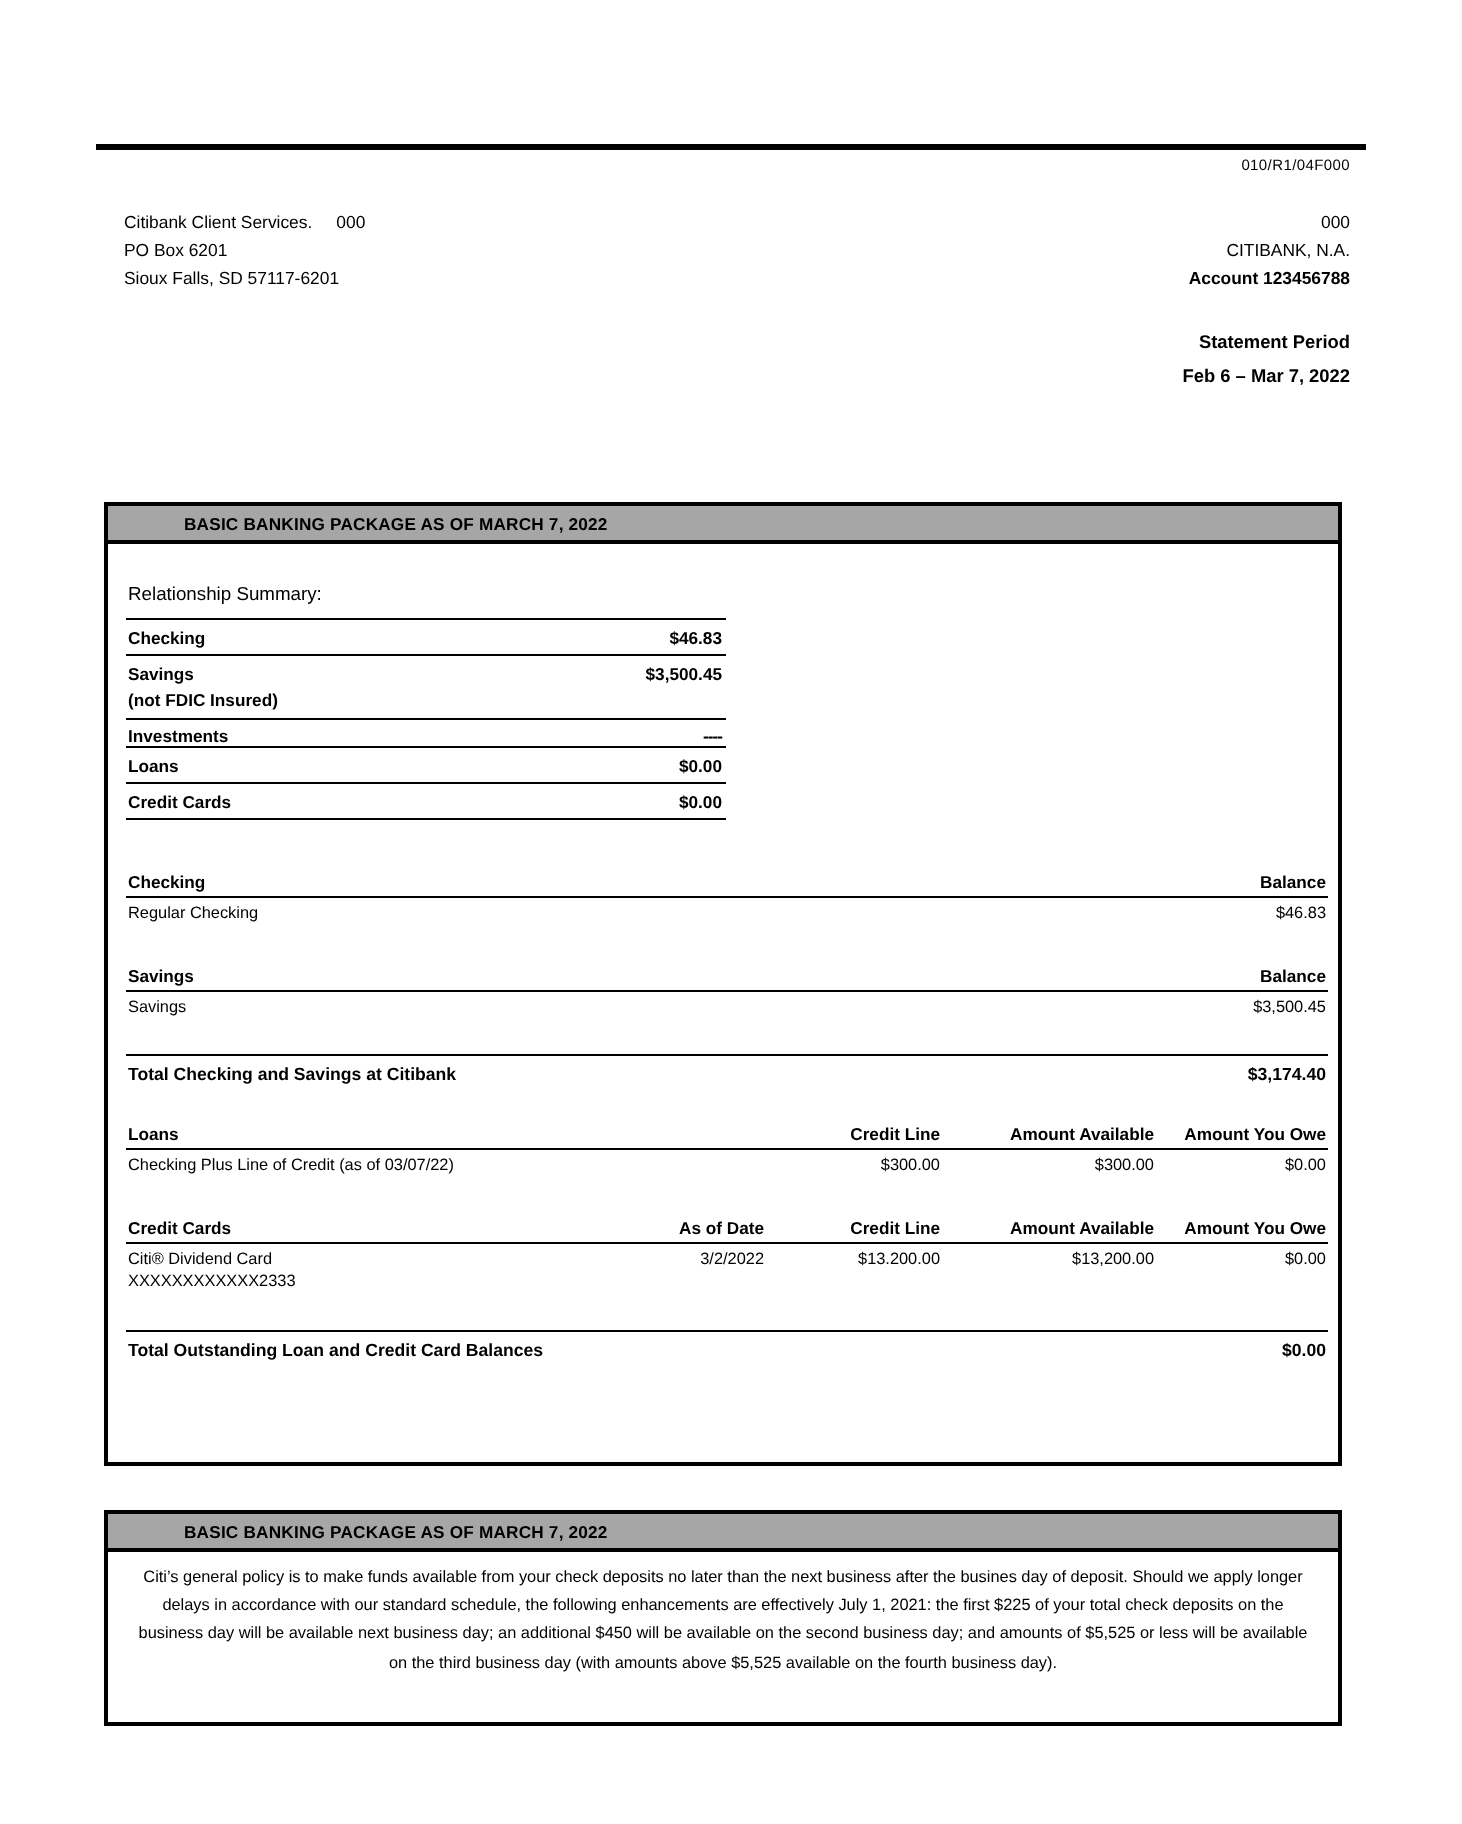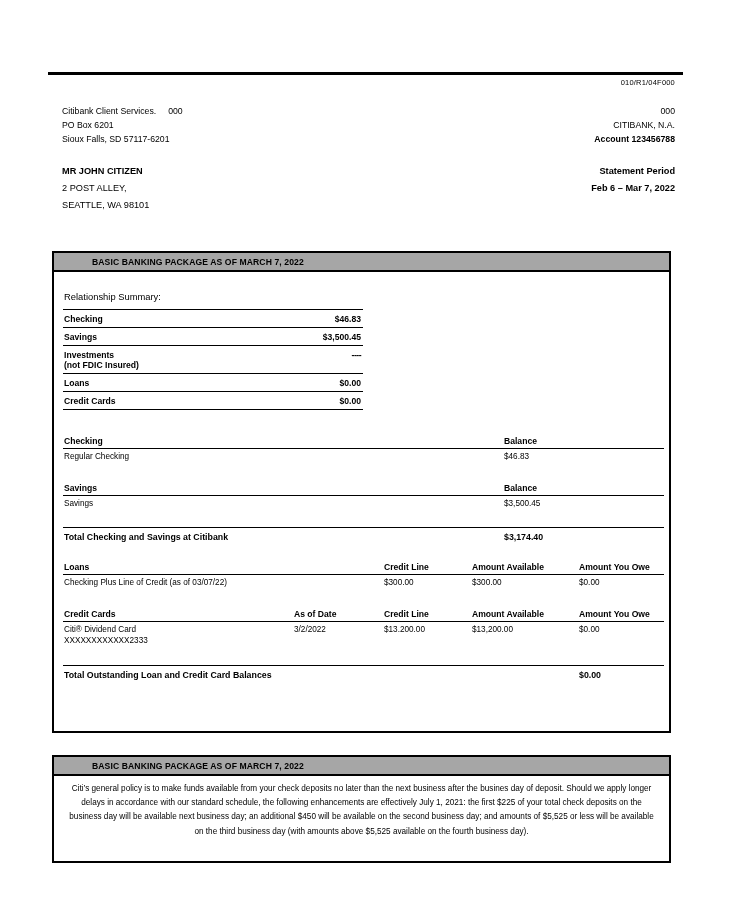--- a/index.html
+++ b/index.html
@@ -164,20 +164,21 @@
     width: 601px;
     table-layout: fixed;
     margin-top: 0;
   }
   table.acct td {
     font-size: 8.2px;
     vertical-align: top;
     padding: 2.5px 0 2.5px 1px;
   }
   table.acct td.num {
+    text-align: right;
     padding-right: 1px;
   }
   tr.hdr td {
     font-weight: bold;
     font-size: 8.6px;
     border-bottom: 1.8px solid #000;
     padding-bottom: 2.5px;
   }
   tr.total td {
     font-weight: bold;
@@ -213,25 +214,20 @@
     <div>PO Box 6201</div>
     <div>Sioux Falls, SD 57117-6201</div>
   </div>
 
   <div class="addr-right">
     <div>000</div>
     <div>CITIBANK, N.A.</div>
     <div class="b">Account 123456788</div>
   </div>
 
-  <div class="cust-block">
-    <div class="b">MR JOHN CITIZEN</div>
-    <div>2 POST ALLEY,</div>
-    <div>SEATTLE, WA 98101</div>
-  </div>
 
   <div class="period-block">
     <div class="b">Statement Period</div>
     <div class="b">Feb 6 – Mar 7, 2022</div>
   </div>
 
   <div class="outer-box" id="main-box">
 
     <div class="band">
       <span class="band-title">BASIC BANKING PACKAGE AS OF MARCH 7, 2022</span>
@@ -245,26 +241,26 @@
         <tbody>
           <tr>
             <td>Checking</td>
             <td class="amt">$46.83</td>
           </tr>
           <tr>
             <td>Savings</td>
             <td class="amt">$3,500.45</td>
           </tr>
           <tr>
+            <td class="cont">(not FDIC Insured)</td>
+            <td class="cont amt"></td>
+          </tr>
+          <tr>
             <td class="tall">Investments</td>
             <td class="amt tall dashes">----</td>
-          </tr>
-          <tr>
-            <td class="cont">(not FDIC Insured)</td>
-            <td class="cont amt"></td>
           </tr>
           <tr>
             <td>Loans</td>
             <td class="amt">$0.00</td>
           </tr>
           <tr class="last">
             <td>Credit Cards</td>
             <td class="amt">$0.00</td>
           </tr>
         </tbody>

